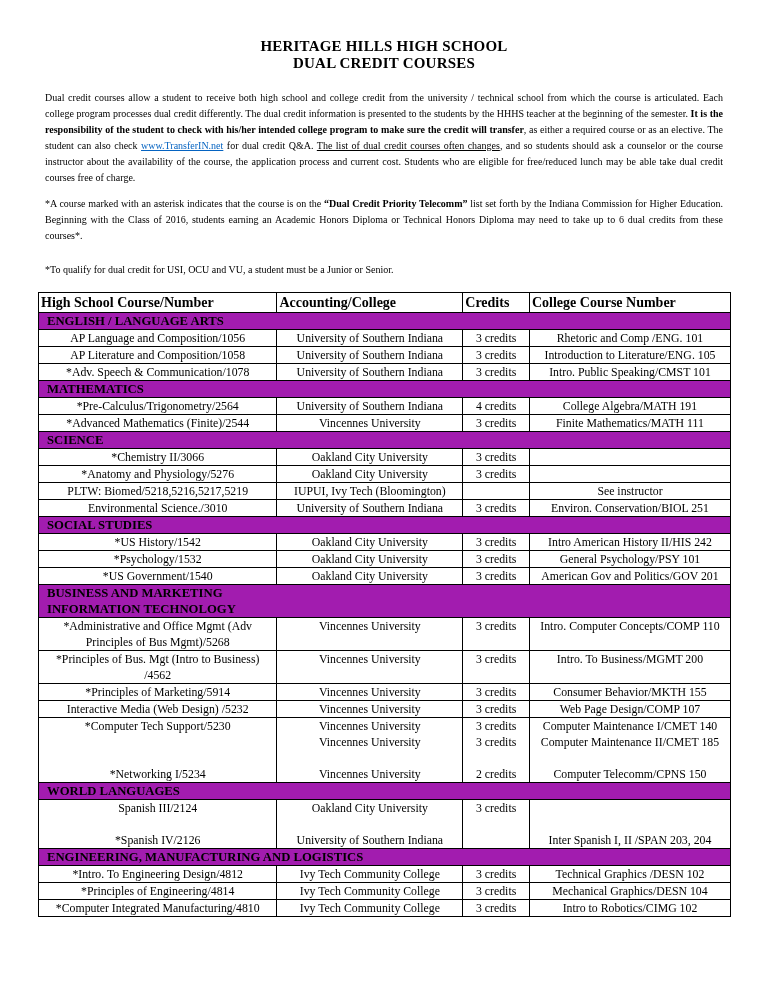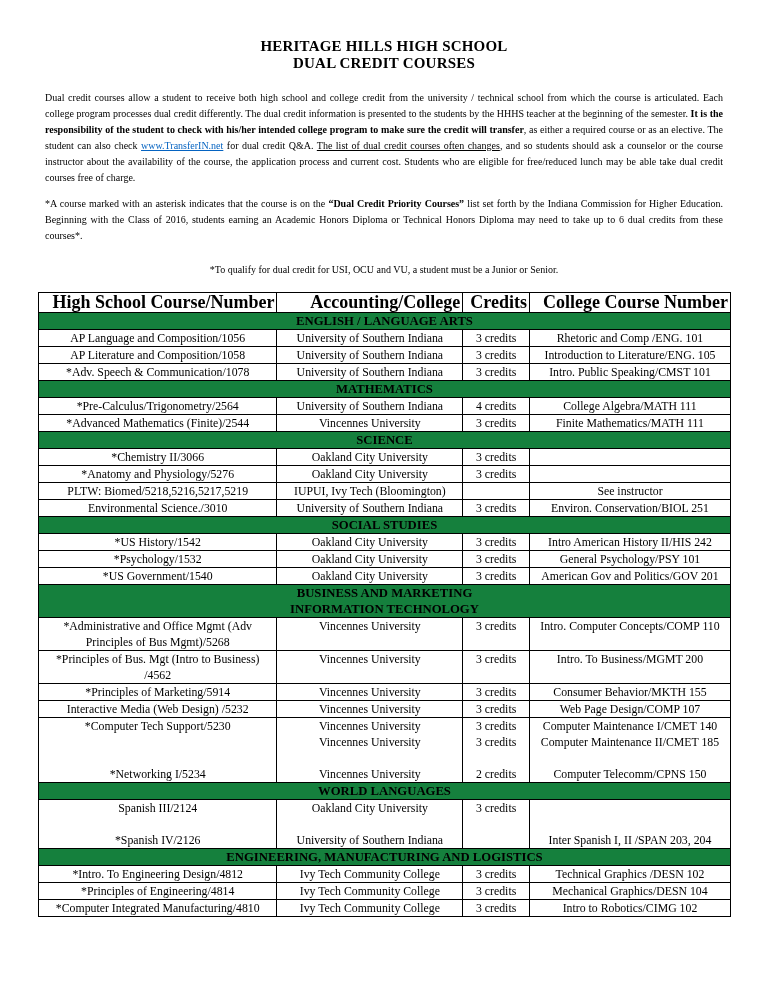--- a/index.html
+++ b/index.html
@@ -5,54 +5,54 @@
   html,body{margin:0;padding:0;background:#ffffff;}
   .page{
     width:768px;height:994px;background:#ffffff;overflow:hidden;
     font-family:Liberation Serif, serif;color:#000;box-sizing:border-box;
     padding-top:38px;
   }
   .doc-title{text-align:center;font-weight:bold;font-size:15px;line-height:17px;letter-spacing:.2px;}
   p.body-par{margin:0 45px;font-size:10px;line-height:16px;text-align:justify;}
   p.par-1{margin-top:18px;}
   p.par-2{margin-top:10px;}
-  p.par-3{margin-top:18px;text-align:center;}
+  p.par-3{margin-top:18px;text-align:left;}
   b{font-weight:bold;}
   .u{text-decoration:underline;}
   a.link{color:#0563c1;text-decoration:underline;cursor:pointer;}
   table.dc{
     margin:14px 0 0 38px;width:693px;border-collapse:collapse;table-layout:fixed;
   }
   table.dc th, table.dc td{border:1px solid #000;}
   table.dc th{
-    font-size:18px;font-weight:bold;text-align:right;padding:1px 2px;line-height:17px;
+    font-size:14px;font-weight:bold;text-align:left;padding:1px 2px;line-height:17px;
   }
   td.sec{
-    background:#15803d;font-weight:bold;text-align:center;font-size:12.7px;
+    background:#a21caf;font-weight:bold;font-size:12.7px;
     line-height:16px;padding:0 8px;white-space:pre-line;
   }
   td.cell{
     font-size:11.8px;text-align:center;vertical-align:top;padding:0 3px;
     line-height:16px;white-space:pre-line;
   }
   .c1{width:236px;}.c2{width:184px;}.c3{width:66px;}.c4{width:199px;}
 </style>
 </head>
 <body>
 
 <div class="page">
 
   <div class="doc-title">
     <div>HERITAGE HILLS HIGH SCHOOL</div>
     <div>DUAL CREDIT COURSES</div>
   </div>
 
   <p class="body-par par-1"><span>Dual credit courses allow a student to receive both high school and college credit from the university / technical school from which the course is articulated. Each college program processes dual credit differently. The dual credit information is presented to the students by the HHHS teacher at the beginning of the semester. </span><b>It is the responsibility of the student to check with his/her intended college program to make sure the credit will transfer</b><span>, as either a required course or as an elective.  The student can also check </span><a class="link">www.TransferIN.net</a><span> for dual credit Q&amp;A. </span><span class="u">The list of dual credit courses often changes</span><span>, and so students should ask a counselor or the course instructor about the availability of the course, the application process and current cost.  Students who are eligible for free/reduced lunch may be able take dual credit courses free of charge.</span></p>
 
-  <p class="body-par par-2"><span>*A course marked with an asterisk indicates that the course is on the </span><b>“Dual Credit Priority Courses”</b><span> list set forth by the Indiana Commission for Higher Education. Beginning with the Class of 2016, students earning an Academic Honors Diploma or Technical Honors Diploma may need to take up to 6 dual credits from these courses*.</span></p>
+  <p class="body-par par-2"><span>*A course marked with an asterisk indicates that the course is on the </span><b>“Dual Credit Priority Telecomm”</b><span> list set forth by the Indiana Commission for Higher Education. Beginning with the Class of 2016, students earning an Academic Honors Diploma or Technical Honors Diploma may need to take up to 6 dual credits from these courses*.</span></p>
 
   <p class="body-par par-3">*To qualify for dual credit for USI, OCU and VU, a student must be a Junior or Senior.</p>
 
   <table class="dc">
     <colgroup>
         <col class="c1">
         <col class="c2">
         <col class="c3">
         <col class="c4">
       </colgroup>
@@ -87,21 +87,21 @@
         <td class="cell">Intro. Public Speaking/CMST 101</td>
       </tr>
 
       <tr>
           <td class="sec" colspan="4">MATHEMATICS</td>
         </tr>
       <tr>
         <td class="cell">*Pre-Calculus/Trigonometry/2564</td>
         <td class="cell">University of Southern Indiana</td>
         <td class="cell">4 credits</td>
-        <td class="cell">College Algebra/MATH 111</td>
+        <td class="cell">College Algebra/MATH 191</td>
       </tr>
       <tr>
         <td class="cell">*Advanced Mathematics (Finite)/2544</td>
         <td class="cell">Vincennes University</td>
         <td class="cell">3 credits</td>
         <td class="cell">Finite Mathematics/MATH 111</td>
       </tr>
 
       <tr>
           <td class="sec" colspan="4">SCIENCE</td>

